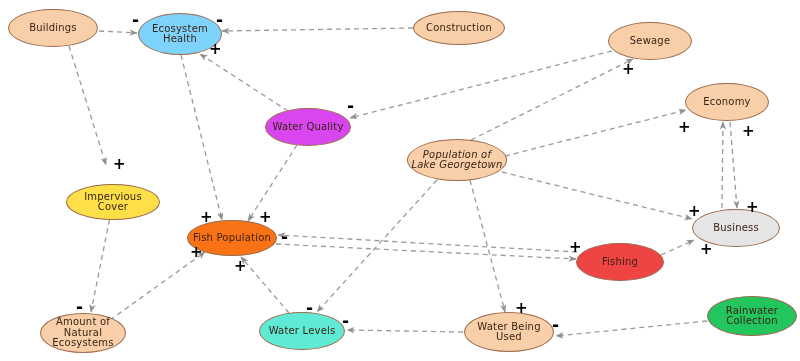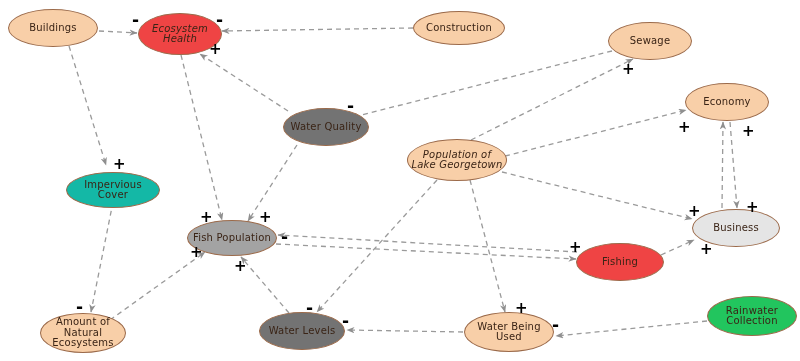--- a/index.html
+++ b/index.html
@@ -93,62 +93,62 @@
         <line x1="470" y1="180" x2="505" y2="312" stroke="#9a9a9a" stroke-width="1.3" stroke-dasharray="5,4" marker-end="url(#arrowhead)"></line>
         <line x1="289" y1="313" x2="241" y2="257" stroke="#9a9a9a" stroke-width="1.3" stroke-dasharray="5,4" marker-end="url(#arrowhead)"></line>
         <line x1="463" y1="332" x2="347" y2="330" stroke="#9a9a9a" stroke-width="1.3" stroke-dasharray="5,4" marker-end="url(#arrowhead)"></line>
         <line x1="707" y1="321" x2="556" y2="336" stroke="#9a9a9a" stroke-width="1.3" stroke-dasharray="5,4" marker-end="url(#arrowhead)"></line>
       </g>
   </svg>
   <div id="nodes-group">
       <div class="node" style="left: 8px; top: 9px; width: 90px; height: 38px; background: rgb(248, 207, 168); border-color: rgb(155, 106, 74);">
         <span class="label">Buildings</span>
       </div>
-      <div class="node" style="left: 138px; top: 13px; width: 84px; height: 42px; background: #ef4444; border-color: rgb(155, 106, 74); font-style: italic;">
+      <div class="node" style="left: 138px; top: 13px; width: 84px; height: 42px; background: #7dd3fc; border-color: rgb(155, 106, 74);">
         <span class="label">Ecosystem
 Health</span>
       </div>
       <div class="node" style="left: 413px; top: 11px; width: 92px; height: 34px; background: rgb(248, 207, 168); border-color: rgb(155, 106, 74);">
         <span class="label">Construction</span>
       </div>
       <div class="node" style="left: 608px; top: 22px; width: 84px; height: 38px; background: rgb(248, 207, 168); border-color: rgb(155, 106, 74); justify-content: center;">
         <span class="label">Sewage</span>
       </div>
       <div class="node" style="left: 685px; top: 83px; width: 84px; height: 38px; background: rgb(248, 207, 168); border-color: rgb(155, 106, 74); text-align: center;">
         <span class="label">Economy</span>
       </div>
-      <div class="node" style="left: 283px; top: 108px; width: 86px; height: 38px; background: #737373; border-color: rgb(155, 106, 74); text-align: center;">
+      <div class="node" style="left: 265px; top: 108px; width: 86px; height: 38px; background: #d946ef; border-color: rgb(155, 106, 74); text-align: center;">
         <span class="label">Water Quality</span>
       </div>
       <div class="node" style="left: 407px; top: 139px; width: 100px; height: 42px; background: rgb(248, 207, 168); border-color: rgb(155, 106, 74); font-style: italic;">
         <span class="label">Population of
 Lake Georgetown</span>
       </div>
-      <div class="node" style="left: 66px; top: 172px; width: 94px; height: 36px; background: #14b8a6; border-color: rgb(155, 106, 74);">
+      <div class="node" style="left: 66px; top: 184px; width: 94px; height: 36px; background: #fde047; border-color: rgb(155, 106, 74);">
         <span class="label">Impervious Cover</span>
       </div>
       <div class="node" style="left: 692px; top: 209px; width: 88px; height: 38px; background: #e5e5e5; border-color: rgb(155, 106, 74);">
         <span class="label">Business</span>
       </div>
-      <div class="node" style="left: 187px; top: 220px; width: 90px; height: 36px; background: #a3a3a3; border-color: rgb(155, 106, 74);">
+      <div class="node" style="left: 187px; top: 220px; width: 90px; height: 36px; background: #f97316; border-color: rgb(155, 106, 74);">
         <span class="label">Fish Population</span>
       </div>
       <div class="node" style="left: 576px; top: 243px; width: 88px; height: 38px; background: #ef4444; border-color: rgb(155, 106, 74);">
         <span class="label">Fishing</span>
       </div>
       <div class="node" style="left: 707px; top: 296px; width: 90px; height: 40px; background: #22c55e; border-color: rgb(155, 106, 74);">
         <span class="label">Rainwater
 Collection</span>
       </div>
       <div class="node overflow" style="left: 40px; top: 313px; width: 86px; height: 40px; background: rgb(248, 207, 168); border-color: rgb(155, 106, 74);">
         <span class="label">Amount of
 Natural
 Ecosystems</span>
       </div>
-      <div class="node" style="left: 259px; top: 312px; width: 86px; height: 38px; background: #737373; border-color: rgb(155, 106, 74);">
+      <div class="node" style="left: 259px; top: 312px; width: 86px; height: 38px; background: #5eead4; border-color: rgb(155, 106, 74);">
         <span class="label">Water Levels</span>
       </div>
       <div class="node" style="left: 464px; top: 312px; width: 90px; height: 40px; background: rgb(248, 207, 168); border-color: rgb(155, 106, 74); text-align: center;">
         <span class="label">Water Being
 Used</span>
       </div>
     </div>
   <div id="signs-group">
       <span class="sign minus" style="left: 132px; top: 12px; color: rgb(0, 0, 0);">-</span>
       <span class="sign plus" style="left: 113px; top: 157px; color: rgb(0, 0, 0);">+</span>

